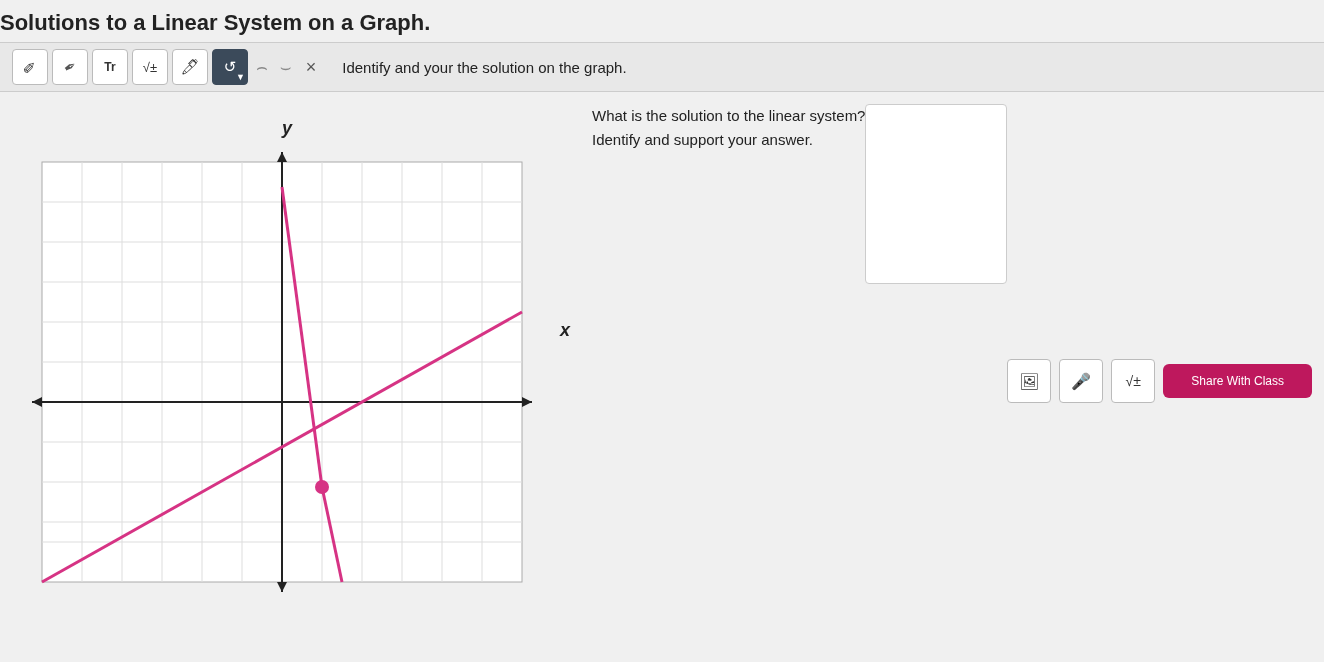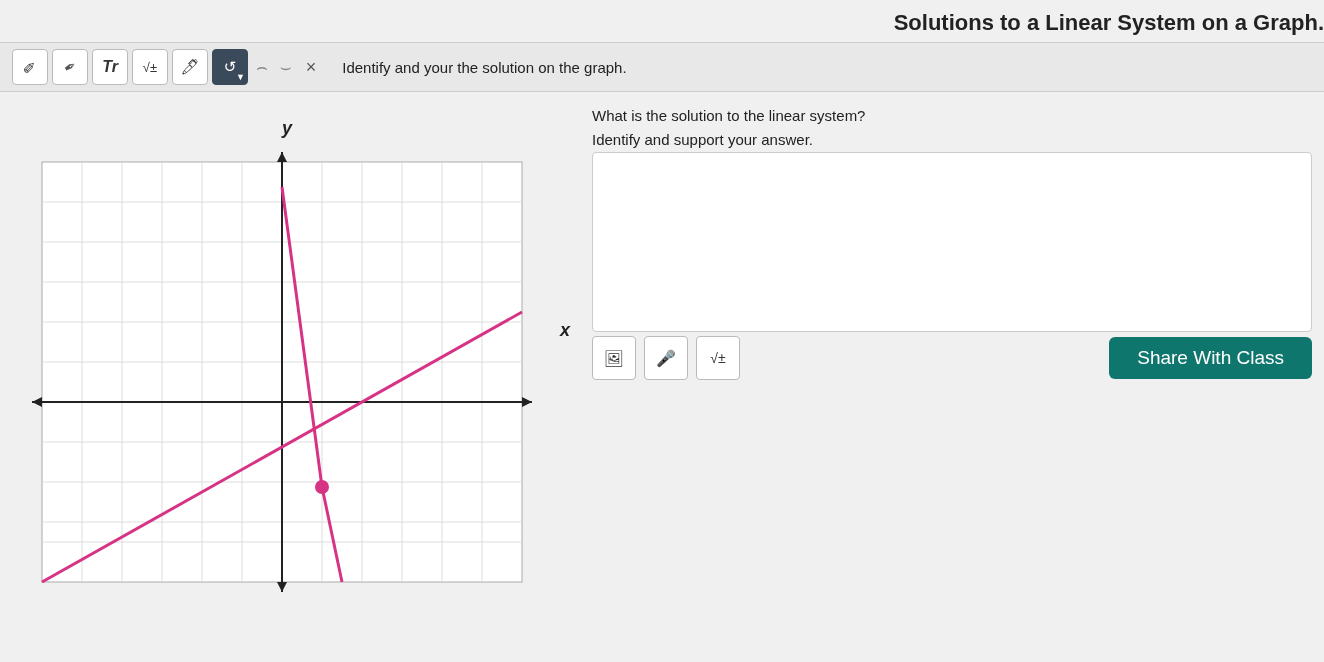--- a/index.html
+++ b/index.html
@@ -8,21 +8,21 @@
       font-family: Arial, sans-serif;
       width: 1324px;
       height: 662px;
       overflow: hidden;
       display: flex;
       flex-direction: column;
     }
 
     
     .title-bar {
-      text-align: right;
+      text-align: left;
       padding: 10px 0 6px 0;
       font-size: 22px;
       font-weight: bold;
       color: #222;
       background: #f0f0f0;
     }
 
     
     .toolbar {
       display: flex;
@@ -108,21 +108,21 @@
     }
     .graph-canvas {
       width: 100%;
       height: 100%;
     }
 
     
     .question-area {
       flex: 1;
       display: flex;
-      flex-direction: column;
+      flex-direction: row;
       gap: 0;
       padding-top: 4px;
     }
     .question-text {
       font-size: 15px;
       color: #222;
       line-height: 1.6;
     }
     .answer-box {
       flex: 1;
@@ -147,43 +147,43 @@
       background: #fff;
       border: 1px solid #bbb;
       border-radius: 4px;
       cursor: pointer;
       font-size: 16px;
       color: #333;
     }
     .share-btn {
       margin-left: auto;
       padding: 10px 28px;
-      background: #0f766e;
+      background: #be185d;
       color: #fff;
       border: none;
       border-radius: 6px;
-      font-size: 19px;
+      font-size: 12px;
       cursor: pointer;
       font-weight: 500;
     }
   </style>
 </head>
 <body>
 
 <div class="title-bar">Solutions to a Linear System on a Graph.</div>
 
 <div class="toolbar">
   <div class="toolbar-btn">
     <span style="font-size:16px; transform:rotate(-45deg); display:inline-block;">✏</span>
   </div>
   <div class="toolbar-btn pencil-slash">
     <span style="font-size:15px; transform:rotate(-30deg); display:inline-block;">✒</span>
   </div>
   <div class="toolbar-btn">
-    <span style="font-size:16px; font-weight:bold;font-style:italic;">Tr</span>
+    <span style="font-size:12px; font-weight:bold;">Tr</span>
   </div>
   <div class="toolbar-btn">
     <span style="font-size:13px;">√±</span>
   </div>
   <div class="toolbar-btn">
     <span style="font-size:15px;">🖊</span>
   </div>
   <div class="toolbar-btn active" style="position:relative;">
     <span style="font-size:15px;">↺</span>
     <span style="position:absolute;bottom:2px;right:2px;font-size:9px;">▼</span>

